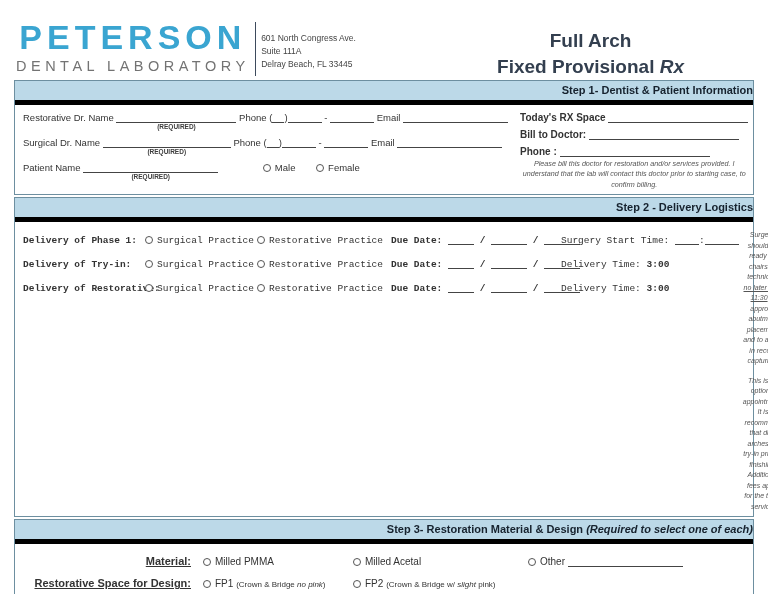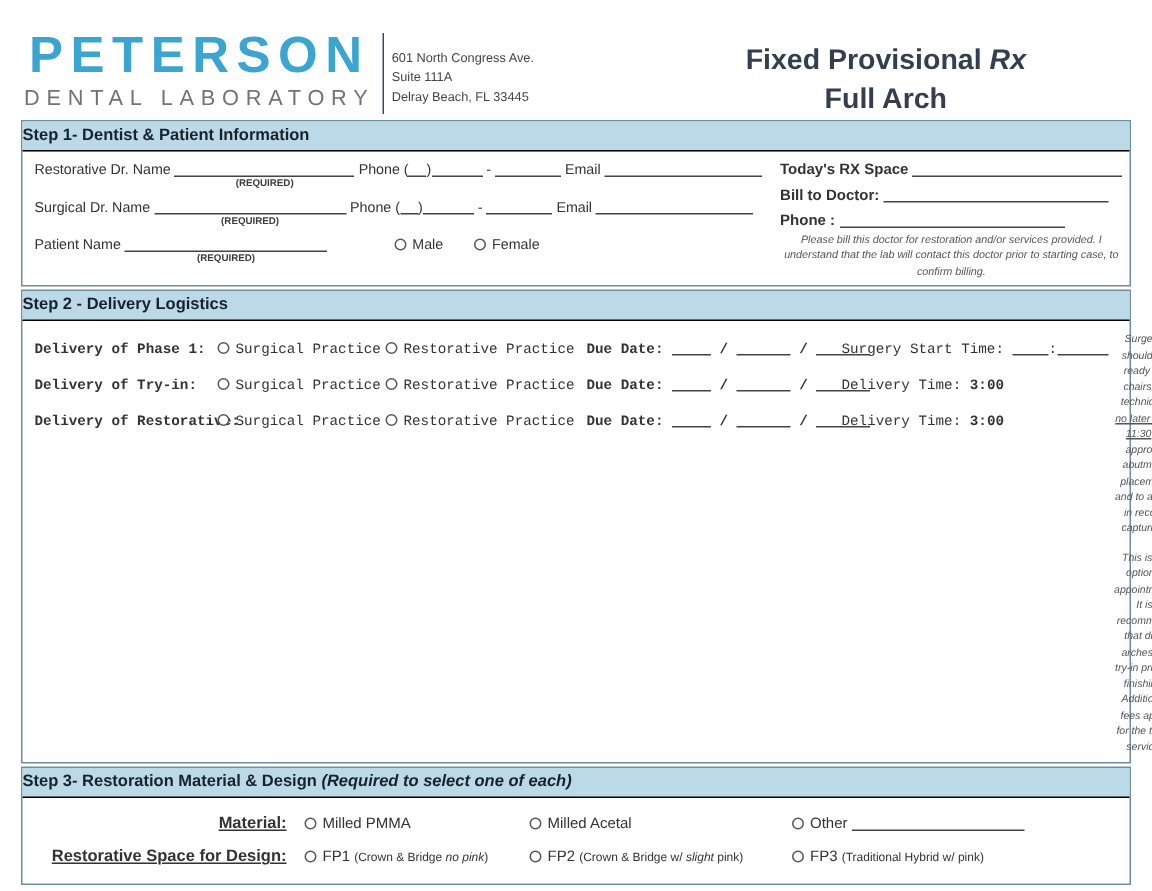--- a/index.html
+++ b/index.html
@@ -13,21 +13,21 @@
   .brand-sub { font-size:14.5px; letter-spacing:4.5px; color:#737373; margin-top:4px; }
   .hdr-vline { width:1.5px; background:#3d4a5c; height:54px; margin:2px 5px 0 5px; }
   .addr { font-size:8.5px; color:#444; line-height:1.5; padding-top:12px; }
   .hdr-title { margin-left:auto; margin-right:70px; text-align:center; font-size:19px;
     font-weight:bold; color:#333f4f; line-height:1.35; padding-top:8px; }
   .hdr-title .rx { font-style:italic; }
 
   
   .form { margin:0 14px; }
   .step { border:1px solid #6d8fa0; margin-bottom:2px; background:#fff; }
-  .band { background:#bcd9e8; border-bottom:1px solid #000000; text-align:left;
+  .band { background:#bcd9e8; border-bottom:5px solid #000000; text-align:right;
     font-weight:bold; font-size:11px; color:#16222e; padding:3px 0 4px 0; }
   .band .it { font-style:italic; }
   .radio { display:inline-block; width:8px; height:8px; border:1px solid #555;
     border-radius:50%; background:#fff; vertical-align:-1px; margin-right:4px; flex:none; }
   .bl { display:inline-block; border-bottom:1px solid #444; height:10px; vertical-align:-2px; }
   .blank-req { display:inline-block; text-align:center; vertical-align:top; }
   .blank-req .req-under { display:block; font-size:6.5px; font-weight:bold; color:#3c3c3c; line-height:1.2; }
   .itl { font-style:italic; }
 
   
@@ -73,22 +73,22 @@
     <div class="brand-name">PETERSON</div>
     <div class="brand-sub">DENTAL LABORATORY</div>
   </div>
   <div class="hdr-vline"></div>
   <div class="addr">
     <div>601 North Congress Ave.</div>
     <div>Suite 111A</div>
     <div>Delray Beach, FL 33445</div>
   </div>
   <div class="hdr-title">
+    <div>Full Arch</div>
     <div><span>Fixed Provisional</span> <span class="rx">Rx</span></div>
-    <div>Full Arch</div>
   </div>
 </div>
 
 <div class="form">
 
 <section class="step">
   <div class="band">Step 1- Dentist &amp; Patient Information</div>
   <div class="s1-body">
     <div class="s1-left">
       <div class="s1-row">
@@ -158,18 +158,17 @@
     <div class="s3-row">
       <span class="s3-lbl">Material:</span>
       <span class="s3-opt"><span class="radio"></span><span>Milled PMMA</span></span>
       <span class="s3-opt"><span class="radio"></span><span>Milled Acetal</span></span>
       <span class="s3-opt"><span class="radio"></span><span>Other</span> <span class="bl w115"></span></span>
     </div>
     <div class="s3-row">
       <span class="s3-lbl">Restorative Space for Design:</span>
       <span class="s3-opt"><span class="radio"></span><span>FP1</span> <span class="fp-detail"><span>(Crown &amp; Bridge </span><span class="itl">no pink</span><span>)</span></span></span>
       <span class="s3-opt"><span class="radio"></span><span>FP2</span> <span class="fp-detail"><span>(Crown &amp; Bridge w/ </span><span class="itl">slight</span><span> pink)</span></span></span>
-      <span class="s3-opt"><span class="radio"></span><span>FP3</span> <span class="fp-detail">(Traditional Hybrid w/ pink)</span></span>
     </div>
   </div>
 </section>
 
 </div>
 
 </body></html>

